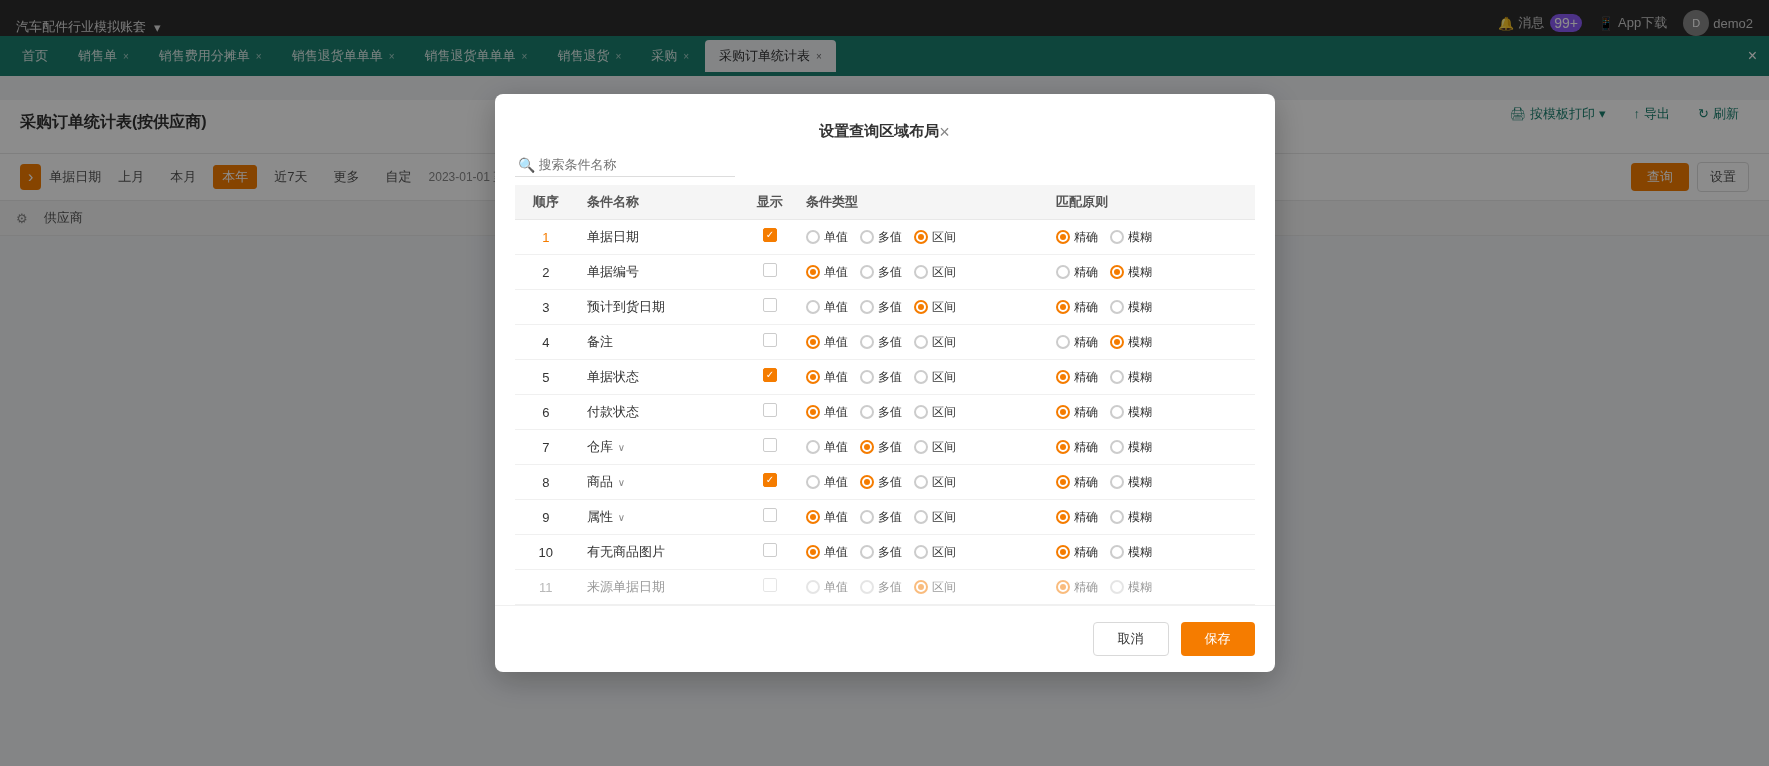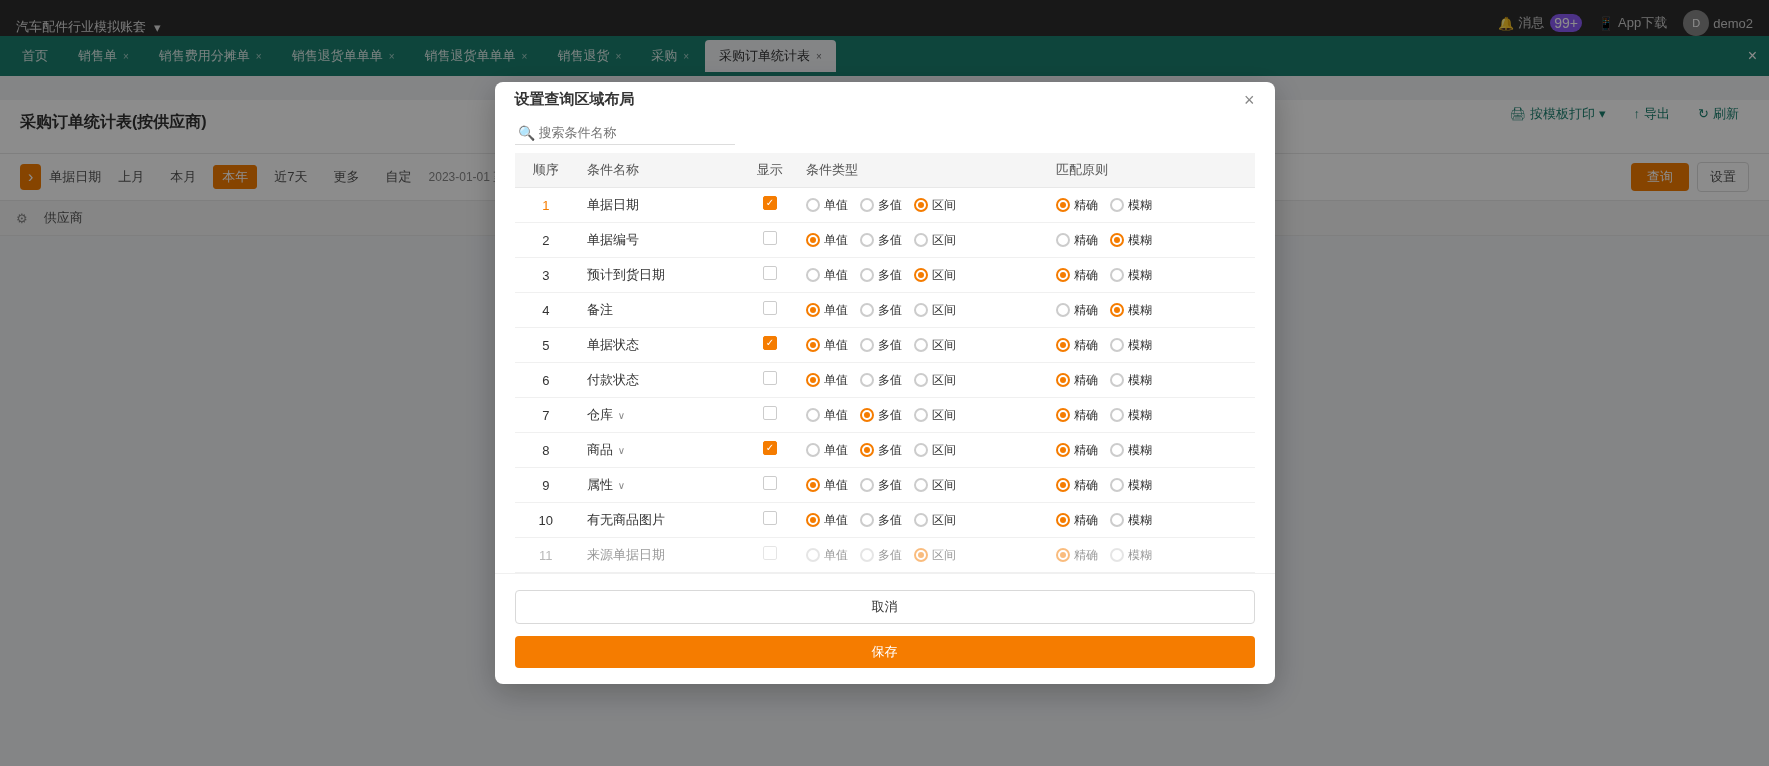--- a/index.html
+++ b/index.html
@@ -108,22 +108,22 @@
       background: white;
       border-radius: 8px;
       width: 780px;
       max-height: 680px;
       box-shadow: 0 8px 32px rgba(0,0,0,0.25);
       display: flex;
       flex-direction: column;
       overflow: hidden;
     }
     .modal-header {
-      display: flex; align-items: center; justify-content: space-between;
-      padding: 8px 20px 0;
+      display: flex; align-items: center; justify-content: center;
+      padding: 28px 20px 0;
       border-bottom: none;
     }
     .modal-title { font-size: 15px; font-weight: 600; color: #333; }
     .modal-close { background: none; border: none; font-size: 18px; cursor: pointer; color: #888; line-height: 1; }
 
     
     .modal-tabs {
       display: flex;
       padding: 12px 20px 0;
       border-bottom: 2px solid #e8e8e8;
@@ -146,21 +146,21 @@
     }
     .search-icon-wrap { position: relative; display: flex; align-items: center; }
     .search-icon-svg { position: absolute; left: 4px; color: #aaa; font-size: 14px; }
 
     
     .modal-table-wrap { flex: 1; overflow-y: auto; padding: 0 20px; }
     .modal-table { width: 100%; border-collapse: collapse; }
     .modal-table thead tr { background: #f5f5f5; }
     .modal-table thead th {
       padding: 8px 10px; text-align: left; font-size: 13px; color: #555;
-      border-bottom: 1px solid #e8e8e8; font-weight: 400;
+      border-bottom: 1px solid #e8e8e8; font-weight: 700;
     }
     .modal-table tbody tr { border-bottom: 1px solid #f0f0f0; }
     .modal-table tbody td { padding: 8px 10px; font-size: 13px; color: #333; vertical-align: middle; }
     .td-order { color: #f57c00; font-weight: 500; text-align: center; }
     .td-order.blue { color: #333; }
 
     
     .radio-group { display: flex; align-items: center; gap: 12px; flex-wrap: nowrap; }
     .radio-item { display: flex; align-items: center; gap: 4px; cursor: pointer; white-space: nowrap; }
     .radio-circle {
@@ -183,21 +183,20 @@
 
     
     .modal-table-wrap::-webkit-scrollbar { width: 6px; }
     .modal-table-wrap::-webkit-scrollbar-thumb { background: #ddd; border-radius: 3px; }
 
     
     .modal-footer {
       padding: 16px 20px;
       display: flex; justify-content: flex-end; gap: 12px;
       border-top: 1px solid #f0f0f0;
-      flex-direction: column;
     }
     .btn-cancel {
       padding: 7px 24px; border: 1px solid #d9d9d9; border-radius: 4px;
       background: white; color: #333; cursor: pointer; font-size: 13px;
     }
     .btn-save {
       padding: 7px 24px; border: none; border-radius: 4px;
       background: #f57c00; color: white; cursor: pointer; font-size: 13px;
     }
 

